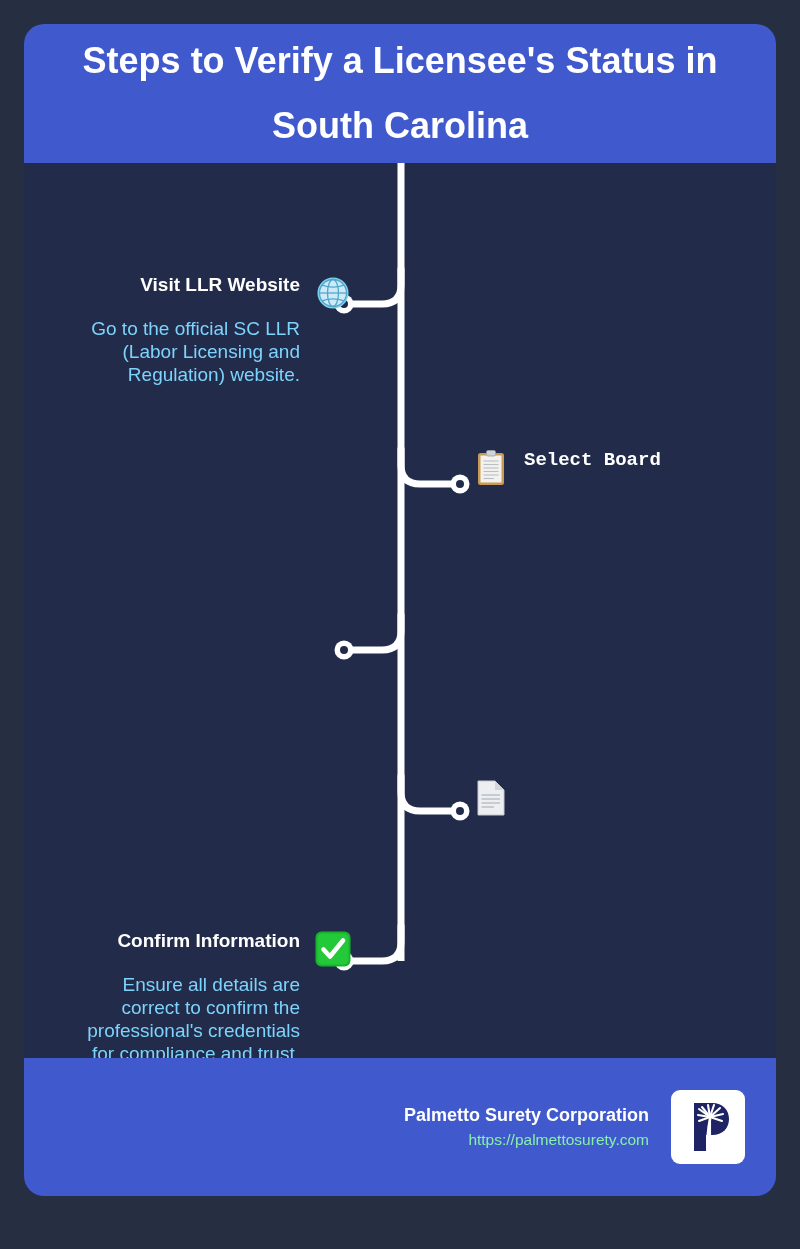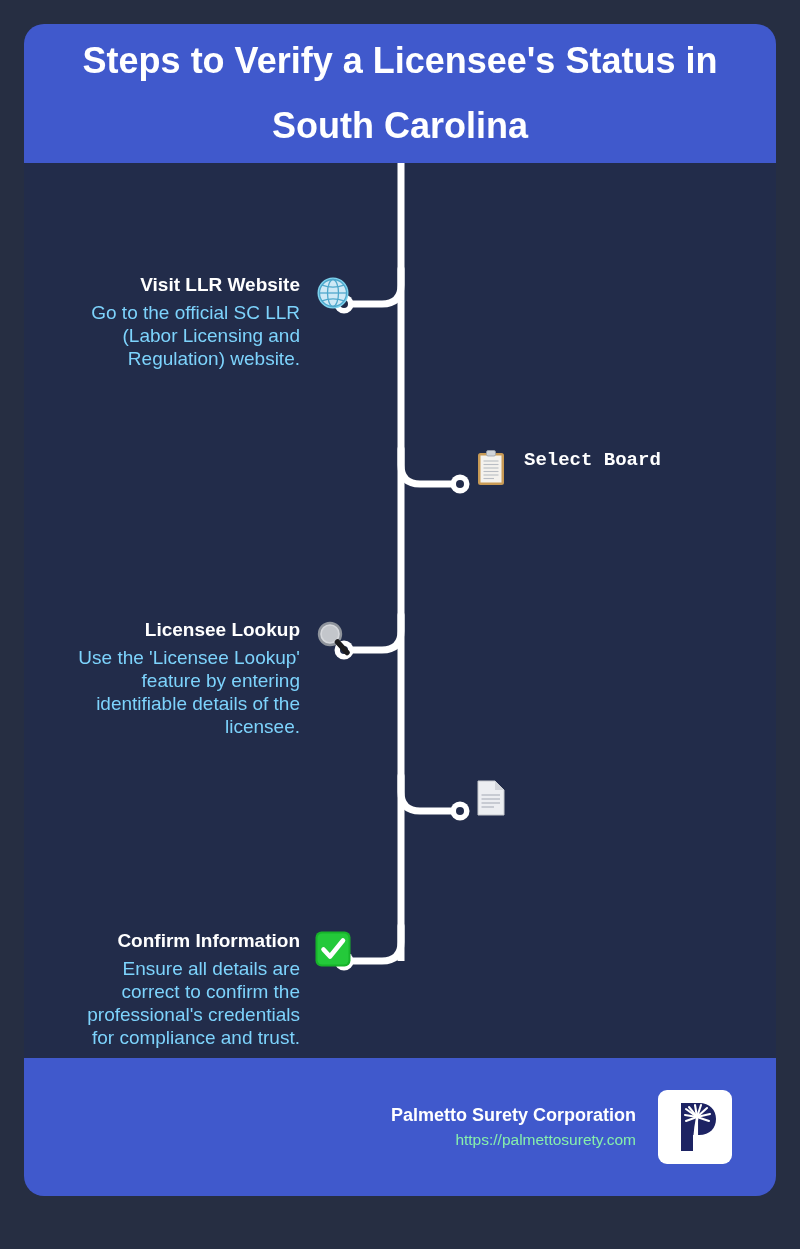--- a/index.html
+++ b/index.html
@@ -70,20 +70,21 @@
     justify-content: flex-end;
   }
   .step.right {
     left: 448px;
     flex-direction: row;
   }
 
   .step-text {
     display: flex;
     flex-direction: column;
+    gap: 16px;
   }
   .step.left .step-text {
     align-items: flex-end;
     text-align: right;
   }
   .step.right .step-text {
     align-items: center;
     text-align: left;
     font-family: Liberation Mono, monospace;
   }
@@ -122,21 +123,21 @@
     left: 0;
     bottom: 0;
     width: 752px;
     height: 138px;
     background: #4059cc;
     border-radius: 0 0 20px 20px;
     display: flex;
     align-items: center;
     justify-content: flex-end;
     box-sizing: border-box;
-    padding-right: 44px;
+    padding-right: 31px;
   }
   .footer-text {
     display: flex;
     flex-direction: column;
     align-items: flex-end;
     margin-right: 22px;
   }
   .footer-company {
     color: #ffffff;
     font-size: 18px;
@@ -227,33 +228,20 @@
           <line x1="9.5" y1="25" x2="24.5" y2="25"></line>
           <line x1="9.5" y1="28.5" x2="20" y2="28.5"></line>
         </g>
       </svg>
     </div>
     <div class="step-text">
       <div class="step-title">Select Board</div>
     </div>
   </div>
 
-  <div class="step left" style="top:595px;">
-    <div class="step-text">
-      <div class="step-title">Licensee Lookup</div>
-      <div class="step-desc">Use the 'Licensee Lookup' feature by entering identifiable details of the licensee.</div>
-    </div>
-    <div class="step-icon">
-      <svg width="36" height="36" viewBox="0 0 36 36">
-        <circle cx="15" cy="14" r="11" fill="#d6d8dc" stroke="#8f949c" stroke-width="2.4"></circle>
-        <circle cx="15" cy="14" r="8.2" fill="#c3c6cb"></circle>
-        <path d="M22.5,22 L32,32.5" stroke="#1d1d1f" stroke-width="5.5" stroke-linecap="round"></path>
-      </svg>
-    </div>
-  </div>
 
   <div class="step right" style="top:755px;">
     <div class="step-icon">
       <svg width="30" height="36" viewBox="0 0 30 36">
         <path d="M2,1 L19,1 L28,10 L28,35 L2,35 Z" fill="#eceef1" stroke="#c5c8cd" stroke-width="1"></path>
         <path d="M19,1 L19,10 L28,10 Z" fill="#d2d5da"></path>
         <g stroke="#aab0b8" stroke-width="1.1">
           <line x1="5.5" y1="15" x2="24" y2="15"></line>
           <line x1="5.5" y1="19" x2="24" y2="19"></line>
           <line x1="5.5" y1="23" x2="24" y2="23"></line>

